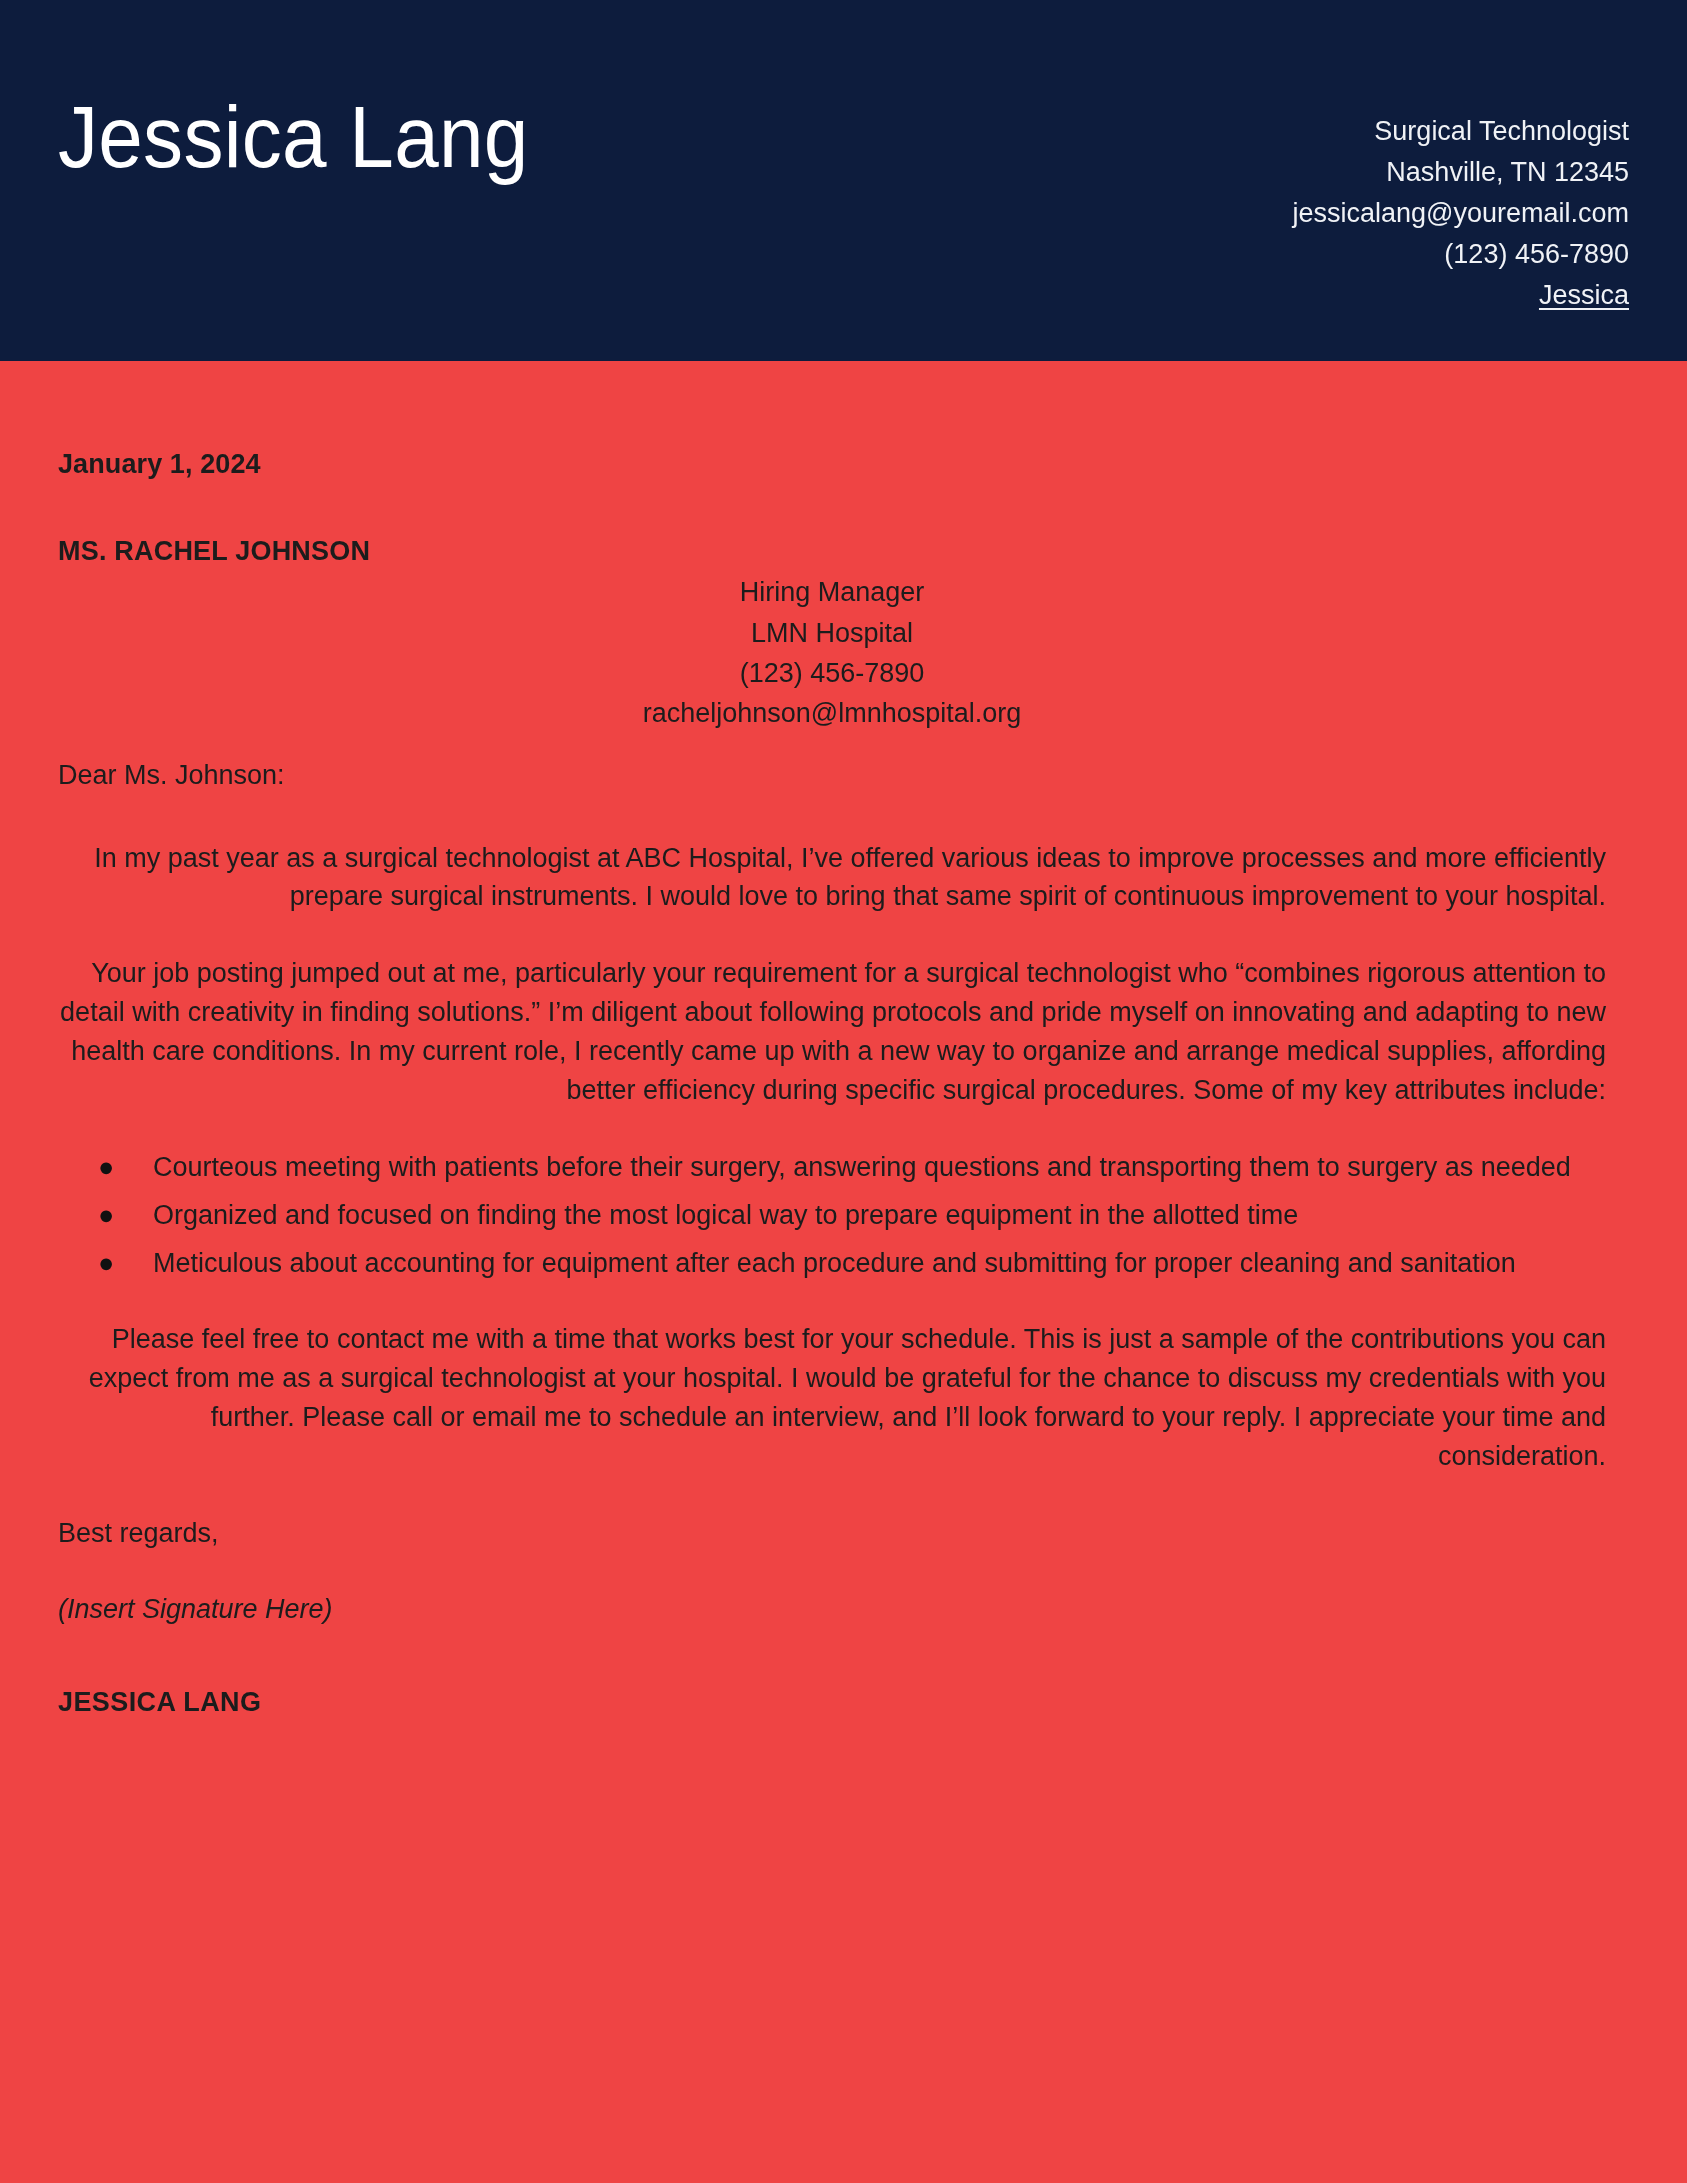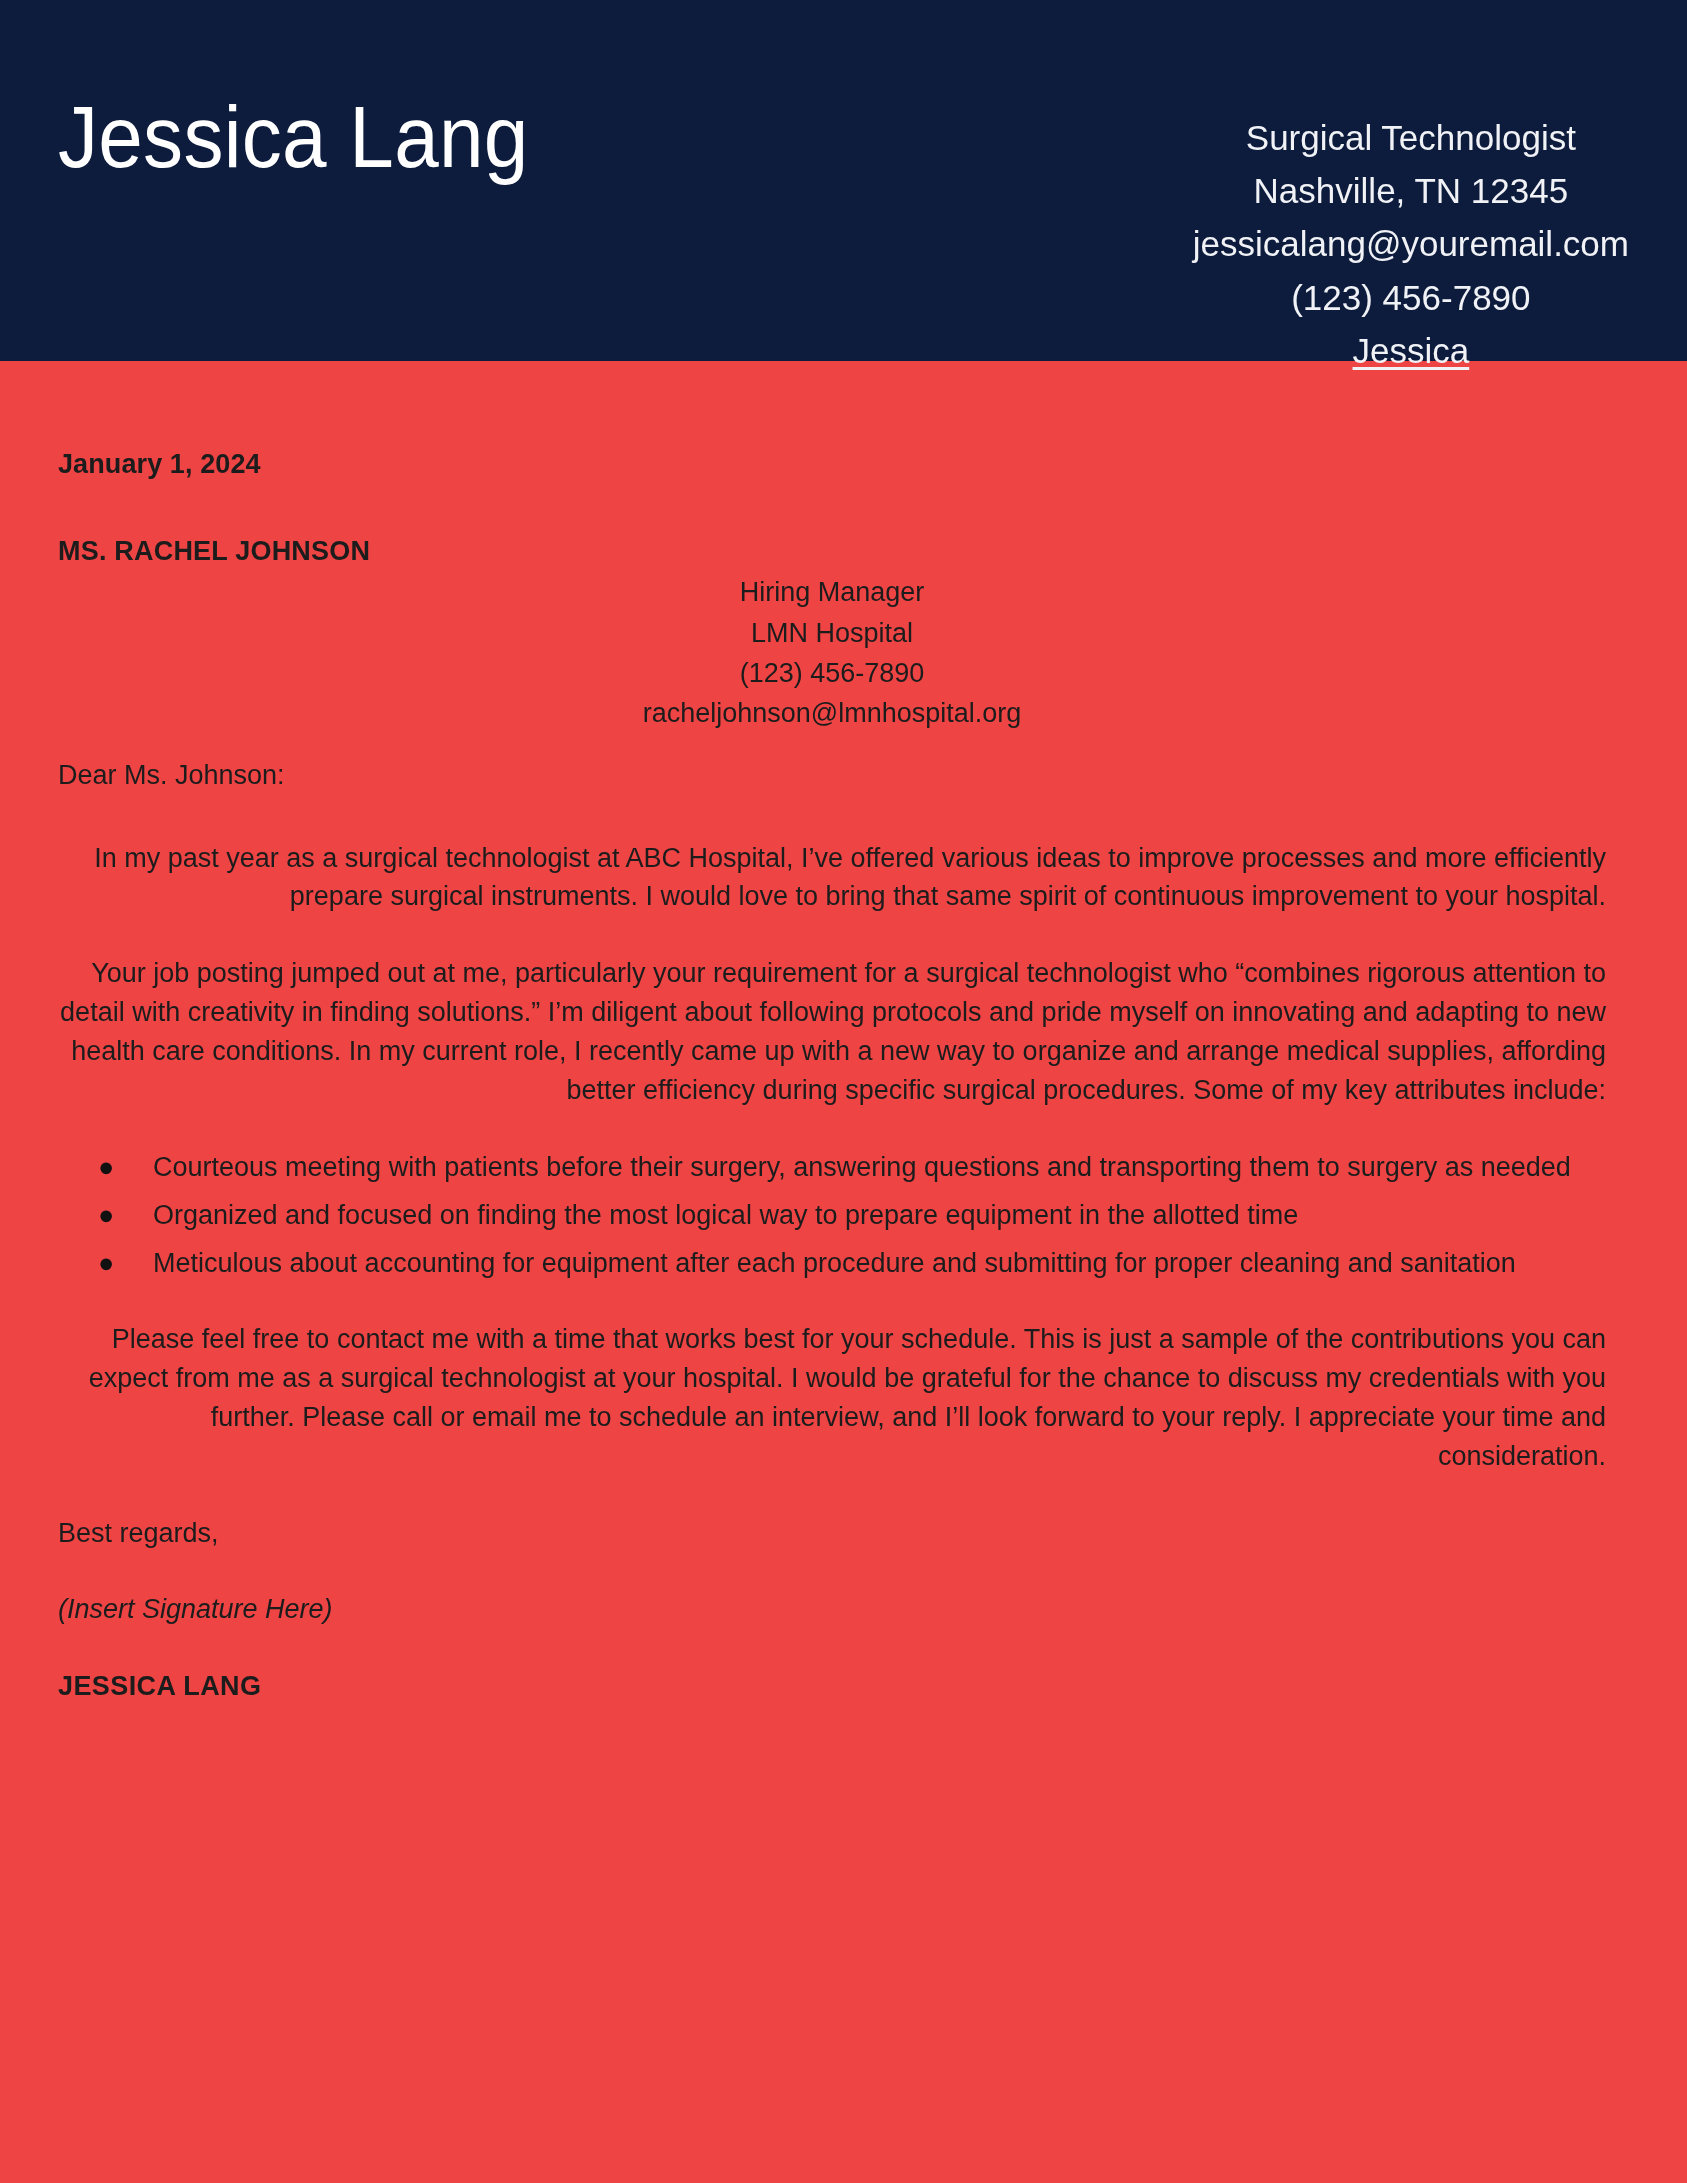--- a/index.html
+++ b/index.html
@@ -51,23 +51,23 @@
     color: #ffffff;
     white-space: nowrap;
     transform: scaleX(0.92);
     transform-origin: left center;
   }
 
   .contact-block {
     position: absolute;
     right: 58px;
     top: 111px;
-    text-align: center;
+    text-align: right;
     color: #f0f2f6;
-    font-size: 35px;
+    font-size: 27px;
     line-height: 1.52;
     font-weight: 300;
   }
   .contact-line {
     white-space: nowrap;
     display: block;
   }
   .contact-link {
     color: #f0f2f6;
     text-decoration: underline;
@@ -133,21 +133,21 @@
     font-size: 27px;
     line-height: 1.44;
     color: #111111;
   }
 
   .closing {
     margin-bottom: 38px;
   }
   .signature-placeholder {
     font-style: italic;
-    margin-bottom: 38px;
+    margin-bottom: 54px;
   }
   .signature-name {
     font-weight: 700;
     letter-spacing: 0.4px;
   }
 </style>
 </head>
 <body>
 
 <div class="page">

